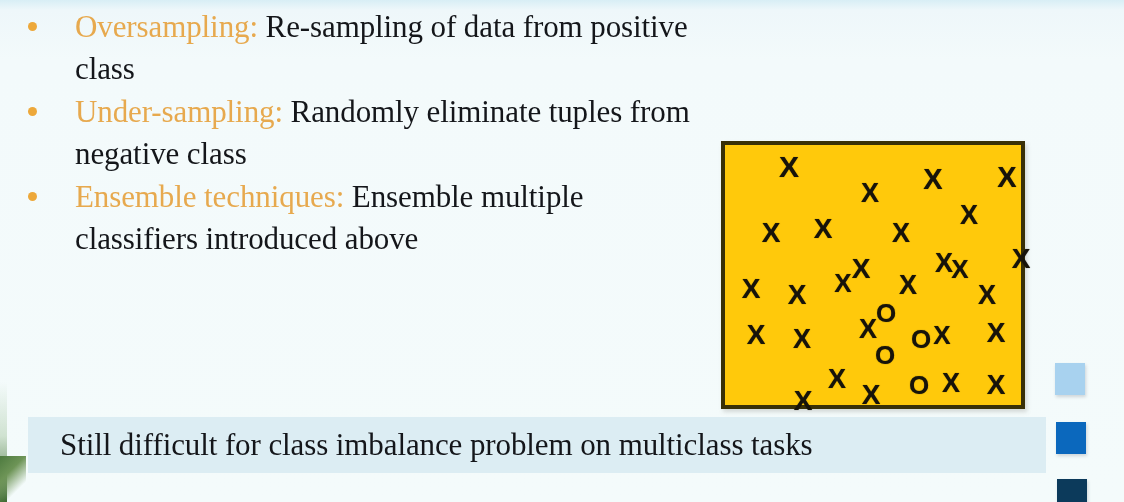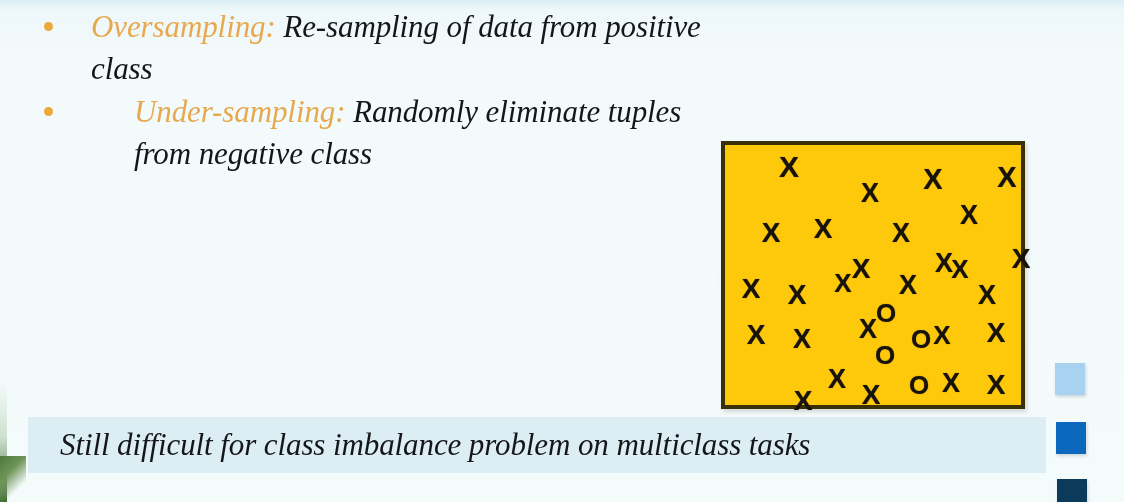--- a/index.html
+++ b/index.html
@@ -49,42 +49,41 @@
     position: absolute;
     left: 0;
     top: 0;
     width: 720px;
     z-index: 3;
   }
   .bullet-row {
     position: relative;
     display: flex;
     align-items: flex-start;
-    padding-left: 44px;
-    font-style: italic;
+    padding-left: 28px;
   }
   .bullet-dot {
     flex: 0 0 auto;
     width: 9px;
     height: 9px;
     border-radius: 50%;
     background: #eda83a;
     margin-top: 16px;
     margin-right: 0;
   }
   .bullet-text {
     flex: 1 1 auto;
     padding-left: 38px;
     font-size: 31px;
     line-height: 42px;
     color: #14161a;
     letter-spacing: -0.1px;
   }
   .b1 { margin-top: 6px; }
-  .b2 { margin-top: 1px; gap: 43px; }
+  .b2 { margin-top: 1px; }
   .b3 { margin-top: 1px; }
   .b4 { margin-top: 1px; }
   .term {
     color: #e7a94e;
     white-space: nowrap;
   }
   .rest { color: #14161a; }
 
   
   .scatter-box {
@@ -122,21 +121,20 @@
     display: flex;
     align-items: center;
   }
   .banner-text {
     font-size: 31px;
     line-height: 36px;
     color: #14161a;
     padding-left: 32px;
     letter-spacing: -0.1px;
     white-space: nowrap;
-    font-style: italic;
   }
 
   
   .deco {
     position: absolute;
     z-index: 5;
     box-shadow: 1px 2px 3px rgba(120,130,140,0.30);
   }
   .deco-1 { left: 1055px; top: 363px; width: 30px; height: 32px; }
   .deco-2 { left: 1056px; top: 422px; width: 30px; height: 32px; }
@@ -160,20 +158,26 @@
     </div>
 
     <div class="bullet-row b2">
       <span class="bullet-dot"></span>
       <div class="bullet-text">
         <span class="term">Under-sampling:</span><span class="rest"> Randomly eliminate tuples from negative class</span>
       </div>
     </div>
 
 
+    <div class="bullet-row b4">
+      <span class="bullet-dot"></span>
+      <div class="bullet-text" style="max-width:620px">
+        <span class="term">Ensemble techniques:</span><span class="rest"> Ensemble multiple classifiers introduced above</span>
+      </div>
+    </div>
 
   </div>
 
   <div class="scatter-box" id="scatter-box" style="background: rgb(255, 201, 11); border-color: rgb(57, 48, 7);">
       <span class="marker" style="left: 64px; top: 22px; font-size: 30px; color: rgb(23, 19, 10);">X</span>
       <span class="marker" style="left: 145px; top: 48px; font-size: 27px; color: rgb(23, 19, 10);">X</span>
       <span class="marker" style="left: 208px; top: 34px; font-size: 29px; color: rgb(23, 19, 10);">X</span>
       <span class="marker" style="left: 282px; top: 32px; font-size: 29px; color: rgb(23, 19, 10);">X</span>
       <span class="marker" style="left: 46px; top: 88px; font-size: 28px; color: rgb(23, 19, 10);">X</span>
       <span class="marker" style="left: 98px; top: 84px; font-size: 28px; color: rgb(23, 19, 10);">X</span>

